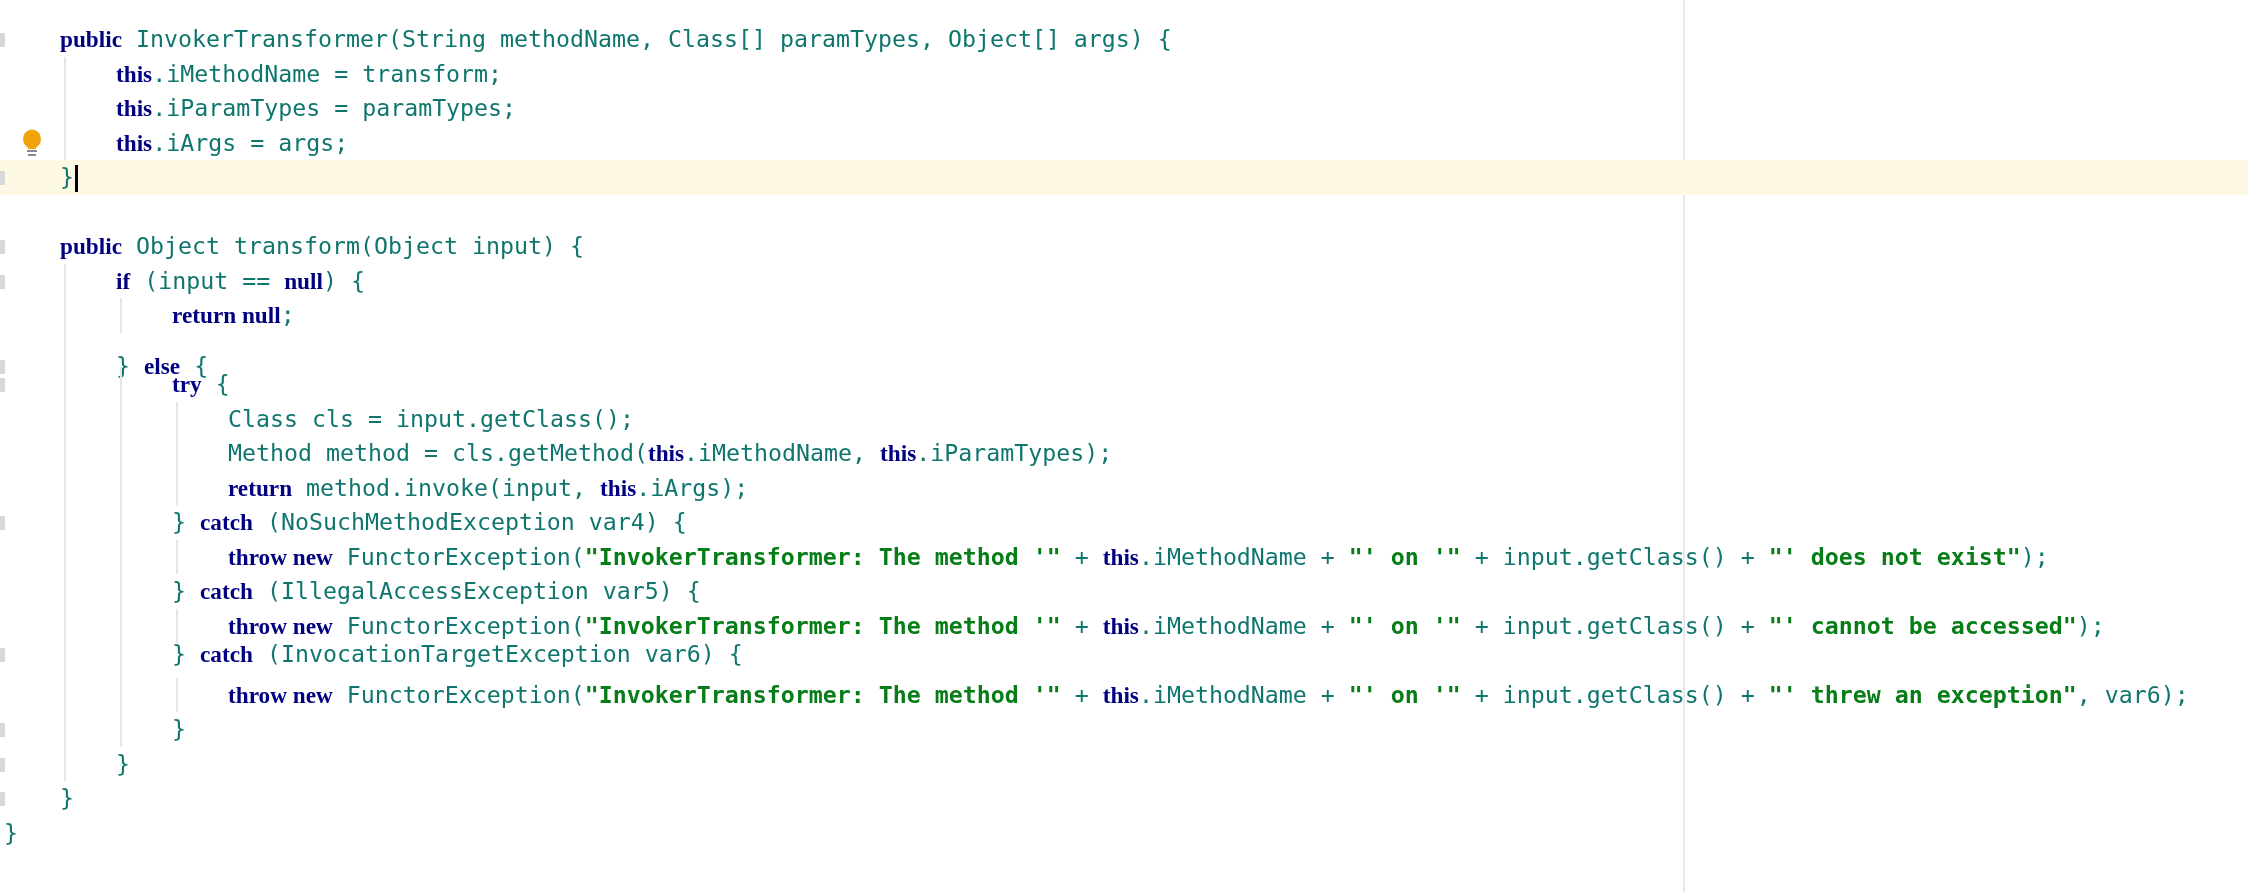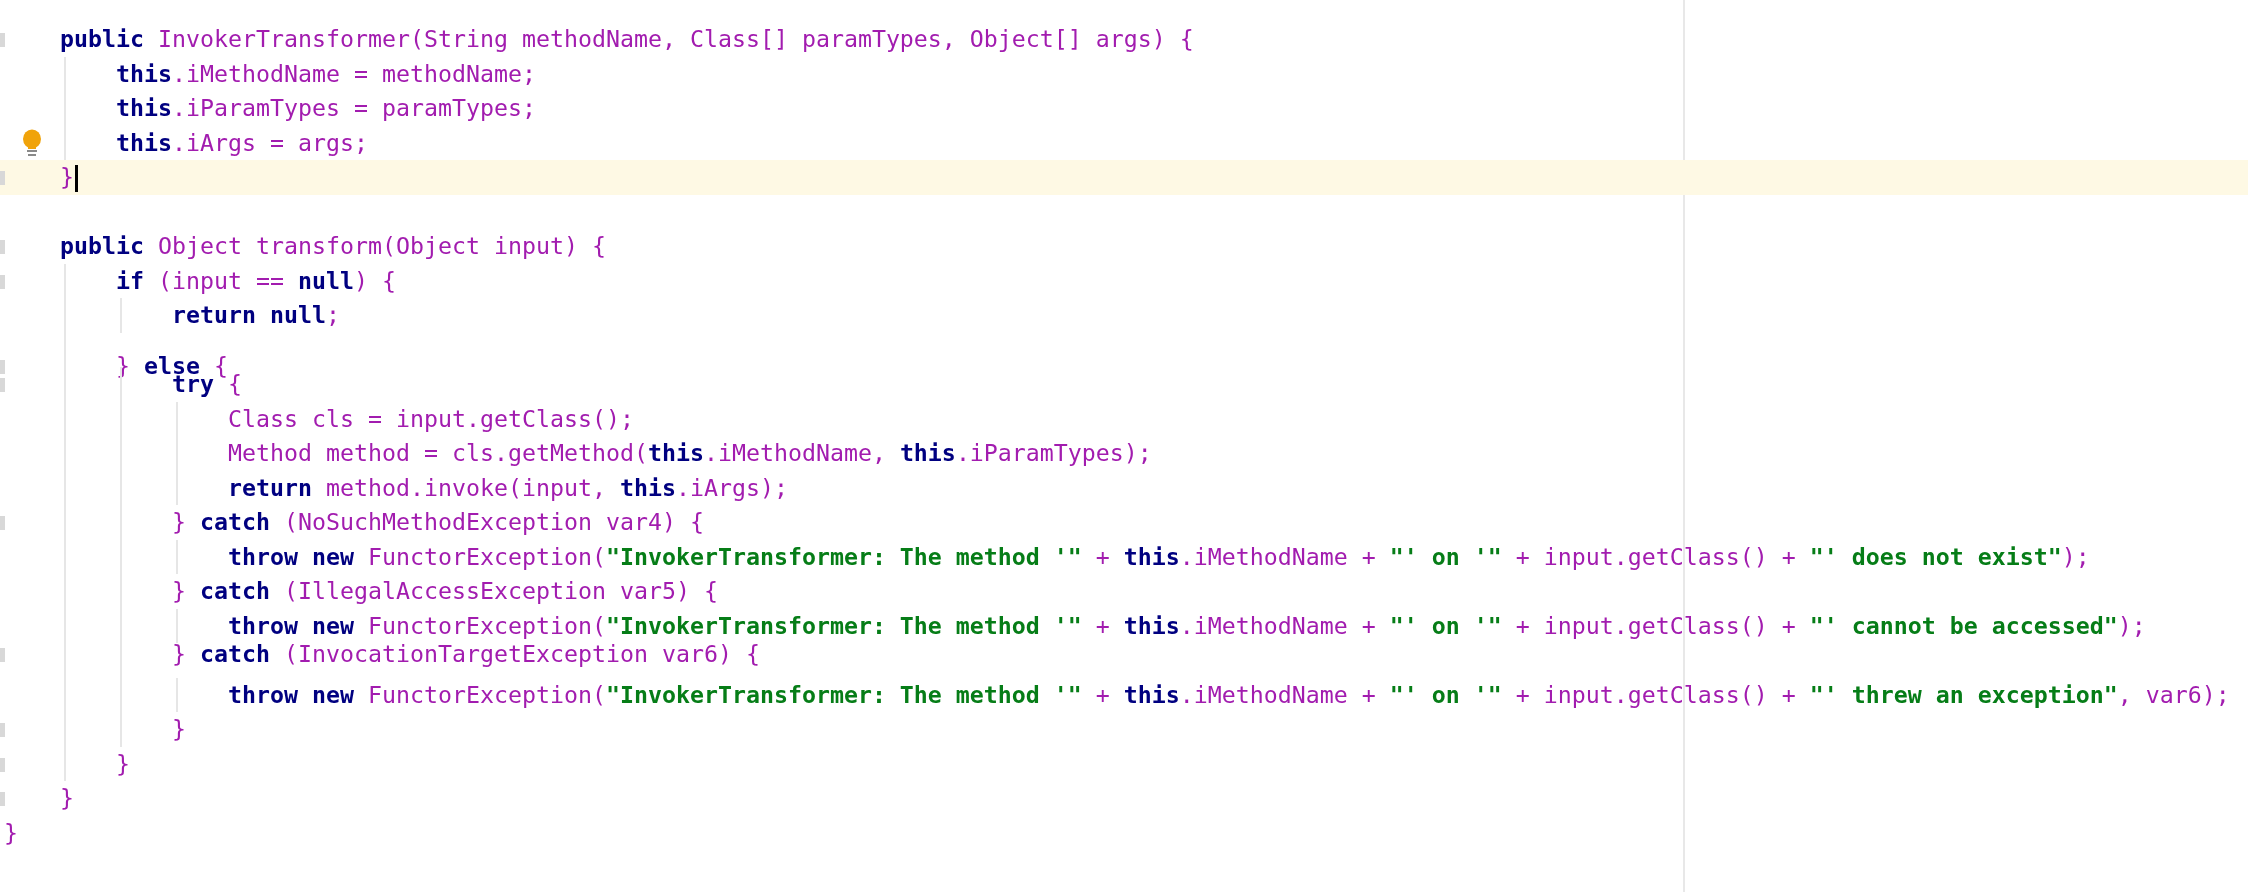--- a/index.html
+++ b/index.html
@@ -9,38 +9,38 @@
     font-family: "DejaVu Sans Mono", "Liberation Mono", monospace;
   }
   .editor { position: absolute; left: 0; top: 0; width: 2248px; height: 892px; }
   .right-margin { position: absolute; left: 1683px; top: 0; width: 2px; height: 892px; background: #e8e8e8; }
   .line {
     position: absolute; left: 0; width: 2248px; height: 34.5px;
     line-height: 34.5px; font-size: 23.25px; white-space: pre; color: #080808;
   }
   .line.current { background: #fef9e4; }
   .code { position: absolute; left: 4px; top: 0; }
-  .kw { color: #000080; font-weight: bold; }
+  .kw { color: #000080; font-weight: bold; font-family: Liberation Serif, serif; }
   .str { color: #067d17; font-weight: bold; }
-  .plain { color: #a21caf; }
+  .plain { color: #0f766e; }
   .fold {
     position: absolute; left: 0; width: 5px; height: 14px; top: 11px; background: #d8d8d8;
   }
   .guide { position: absolute; width: 2px; background: #e6e6e6; }
   .caret { display: inline-block; width: 3px; height: 27px; background: #000; vertical-align: middle; margin-left: 1px; }
   .bulb { position: absolute; left: 21px; width: 22px; height: 28px; }
 </style>
 </head>
 <body>
 
 <div class="editor" id="editor">
   <div class="right-margin"></div>
 
 <div class="line" style="top: 22px;"><div class="fold"></div><div class="code">    <span class="kw">public</span><span class="plain"> InvokerTransformer(String methodName, Class[] paramTypes, Object[] args) {</span></div></div>
-    <div class="line" style="top: 56.5px;"><div class="code">        <span class="kw">this</span><span class="plain">.iMethodName = methodName;</span></div></div>
+    <div class="line" style="top: 56.5px;"><div class="code">        <span class="kw">this</span><span class="plain">.iMethodName = transform;</span></div></div>
     <div class="line" style="top: 91px;"><div class="code">        <span class="kw">this</span><span class="plain">.iParamTypes = paramTypes;</span></div></div>
     <div class="line" style="top: 125.5px; text-align: right;"><div class="code">        <span class="kw">this</span><span class="plain">.iArgs = args;</span></div></div>
     <div class="line current" style="top: 160px;"><div class="fold"></div><div class="code">    <span class="plain">}</span><span class="caret"></span></div></div>
     <div class="line" style="top: 194.5px;"><div class="code"></div></div>
     <div class="line" style="top: 229px;"><div class="fold"></div><div class="code">    <span class="kw">public</span><span class="plain"> Object transform(Object input) {</span></div></div>
     <div class="line" style="top: 263.5px; padding-left: 24px;"><div class="fold"></div><div class="code">        <span class="kw">if</span><span class="plain"> (input == </span><span class="kw">null</span><span class="plain">) {</span></div></div>
     <div class="line" style="top: 298px;"><div class="code">            <span class="kw">return null</span><span class="plain">;</span></div></div>
     <div class="line" style="top: 332.5px; margin-top: 16px;"><div class="fold"></div><div class="code">        <span class="plain">} </span><span class="kw">else</span><span class="plain"> {</span></div></div>
     <div class="line" style="top: 367px;"><div class="fold"></div><div class="code">            <span class="kw">try</span><span class="plain"> {</span></div></div>
     <div class="line" style="top: 401.5px;"><div class="code">                <span class="plain">Class cls = input.getClass();</span></div></div>

